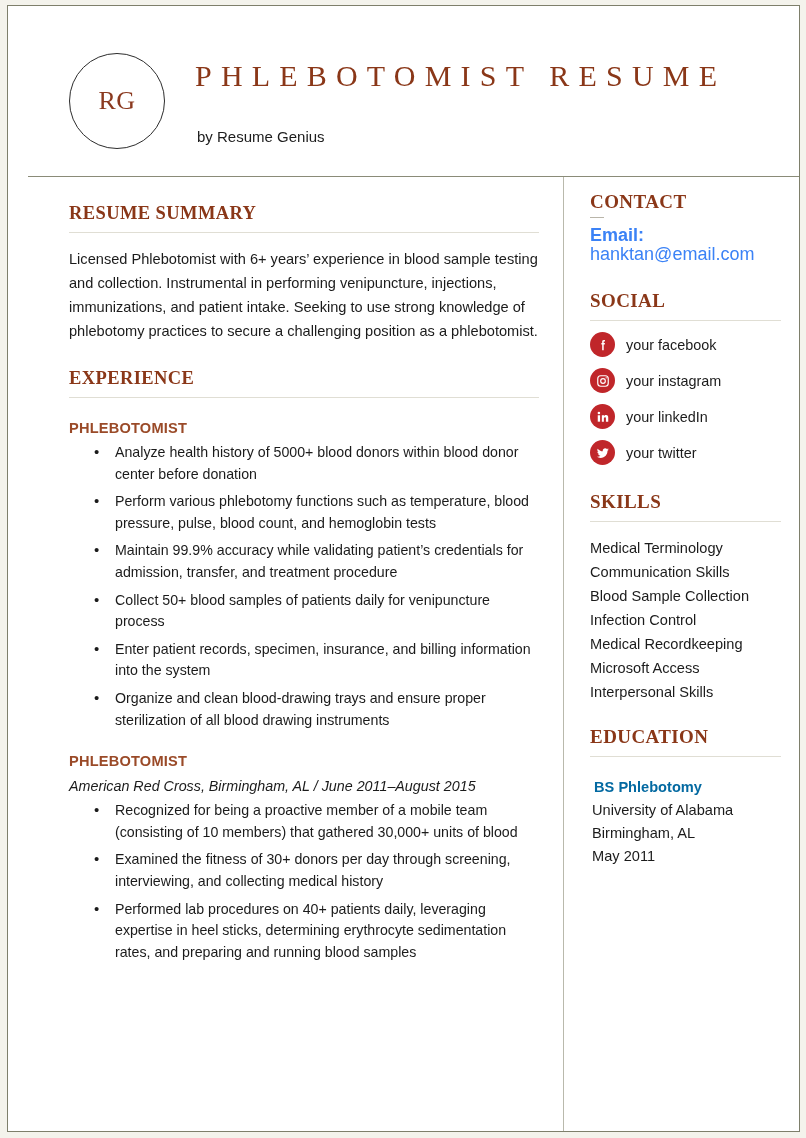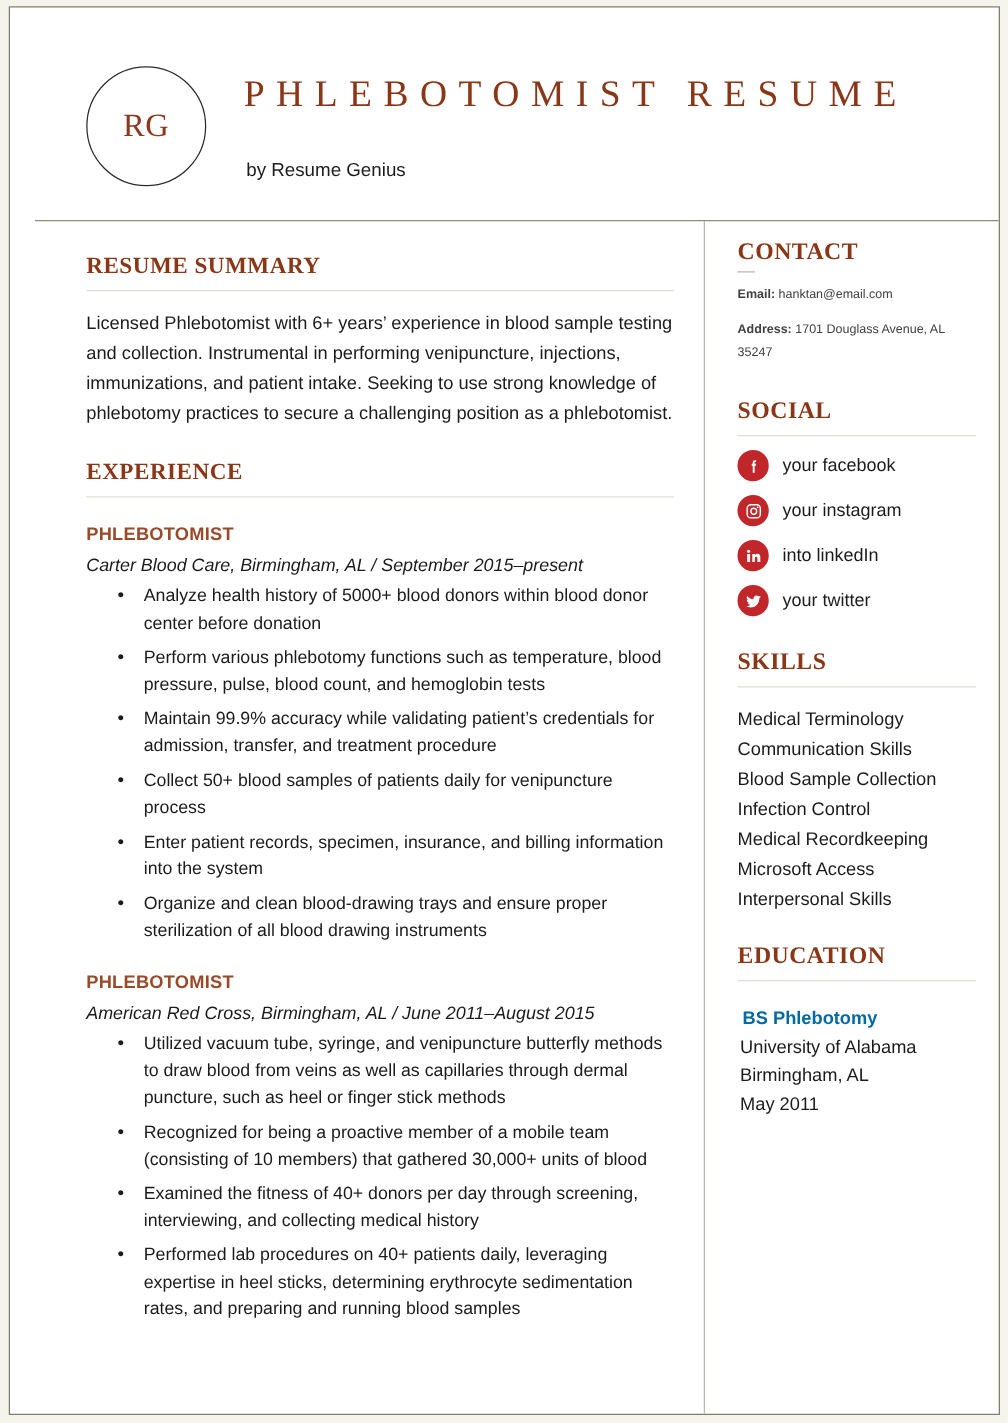--- a/index.html
+++ b/index.html
@@ -149,23 +149,23 @@
     content: "\2022";
     position: absolute;
     left: -21px;
     top: -1px;
     font-size: 15px;
     color: #1b1b1b;
   }
 
   
   .contact-line {
-    font-size: 10px;
+    font-size: 18px;
     line-height: 19px;
-    color: #404040;
+    color: #3b82f6;
     margin-top: 9px;
   }
   .contact-line b { font-weight: bold; }
   .contact-line.first { margin-top: 8px; }
 
   .side-gap { height: 26px; }
 
   .social-row {
     display: flex;
     align-items: center;
@@ -236,56 +236,50 @@
         </div>
 
         <div class="exp-gap"></div>
 
         <div>
           <div class="sec-h">EXPERIENCE</div>
           <div class="sec-rule"></div>
 
           <div>
             <div class="job-title">PHLEBOTOMIST</div>
-            <div class="job-meta">Carter Blood Care, Birmingham, AL  /  September 2015–present</div>
             <ul class="bullets">
               <li>Analyze health history of 5000+ blood donors within blood donor center before donation</li>
               <li>Perform various phlebotomy functions such as temperature, blood pressure, pulse, blood count, and hemoglobin tests</li>
               <li>Maintain 99.9% accuracy while validating patient’s credentials for admission, transfer, and treatment procedure</li>
               <li>Collect 50+ blood samples of patients daily for venipuncture process</li>
               <li>Enter patient records, specimen, insurance, and billing information into the system</li>
               <li>Organize and clean blood-drawing trays and ensure proper sterilization of all blood drawing instruments</li>
             </ul>
           </div>
 
           <div>
             <div class="job-title">PHLEBOTOMIST</div>
             <div class="job-meta">American Red Cross, Birmingham, AL  /  June 2011–August 2015</div>
             <ul class="bullets">
-              <li>Utilized vacuum tube, syringe, and venipuncture butterfly methods to draw blood from veins as well as capillaries through dermal puncture, such as heel or finger stick methods</li>
               <li>Recognized for being a proactive member of a mobile team (consisting of 10 members) that gathered 30,000+ units of blood</li>
-              <li>Examined the fitness of 40+ donors per day through screening, interviewing, and collecting medical history</li>
+              <li>Examined the fitness of 30+ donors per day through screening, interviewing, and collecting medical history</li>
               <li>Performed lab procedures on 40+ patients daily, leveraging expertise in heel sticks, determining erythrocyte sedimentation rates, and preparing and running blood samples</li>
             </ul>
           </div>
         </div>
       </div>
 
       <div id="right-col">
 
         <div>
           <div class="sec-h side">CONTACT</div>
           <div class="sec-rule stub"></div>
           <div class="contact-line first">
             <b>Email:</b>
             <span>hanktan@email.com</span>
-          </div>
-          <div class="contact-line">
-            <b>Address:</b>
-            <span>1701 Douglass Avenue, AL 35247</span>
           </div>
         </div>
 
         <div class="side-gap"></div>
 
         <div>
           <div class="sec-h side">SOCIAL</div>
           <div class="sec-rule"></div>
 
           <div class="social-row">
@@ -309,21 +303,21 @@
           </div>
 
           <div class="social-row">
             <span class="social-icon">
               <svg width="14" height="14" viewBox="0 0 24 24" fill="#ffffff" aria-hidden="true">
                 <rect x="3" y="9" width="4" height="11"></rect>
                 <circle cx="5" cy="5.2" r="2.2"></circle>
                 <path d="M10 9h3.8v1.6c.6-1 1.8-1.9 3.5-1.9 2.8 0 3.7 1.8 3.7 4.6V20h-4v-5.2c0-1.3-.5-2.2-1.7-2.2-1 0-1.5.7-1.7 1.4-.1.3-.1.6-.1 1V20h-3.5V9z"></path>
               </svg>
             </span>
-            <span class="social-label">into linkedIn</span>
+            <span class="social-label">your linkedIn</span>
           </div>
 
           <div class="social-row">
             <span class="social-icon">
               <svg width="14" height="14" viewBox="0 0 24 24" fill="#ffffff" aria-hidden="true">
                 <path d="M22 5.9c-.7.3-1.5.6-2.4.7.9-.5 1.5-1.3 1.8-2.3-.8.5-1.7.8-2.6 1-.8-.8-1.9-1.3-3.1-1.3-2.3 0-4.2 1.9-4.2 4.2 0 .3 0 .7.1 1C8.1 9 5 7.3 2.9 4.7c-.4.6-.6 1.3-.6 2.1 0 1.5.7 2.7 1.9 3.5-.7 0-1.3-.2-1.9-.5 0 2 1.4 3.7 3.3 4.1-.3.1-.7.1-1.1.1-.3 0-.5 0-.8-.1.5 1.7 2.1 2.9 3.9 2.9-1.4 1.1-3.2 1.8-5.2 1.8-.3 0-.7 0-1-.1 1.9 1.2 4.1 1.9 6.4 1.9 7.7 0 11.9-6.4 11.9-11.9v-.5c.9-.6 1.6-1.3 2.3-2.1z"></path>
               </svg>
             </span>
             <span class="social-label">your twitter</span>
           </div>

